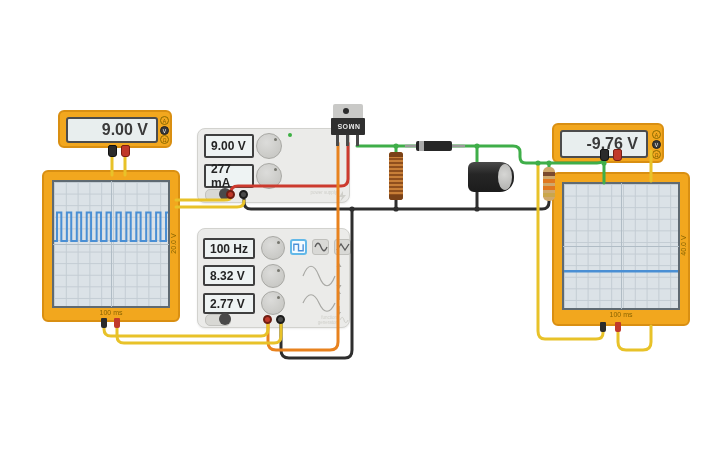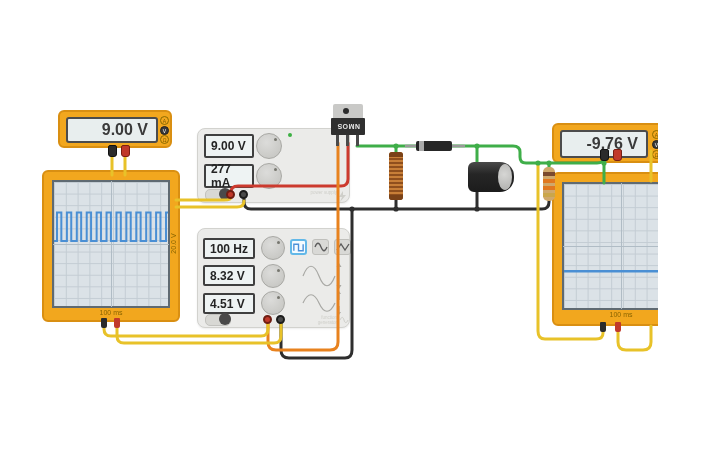--- a/index.html
+++ b/index.html
@@ -1,16 +1,16 @@
 <!DOCTYPE html>
 <html><head>
 <meta charset="utf-8">
 <style>
   html,body{margin:0;padding:0;background:#ffffff;}
-  .stage{position:relative;width:658px;height:453px;background:#ffffff;overflow:hidden;
+  .stage{position:relative;width:725px;height:453px;background:#ffffff;overflow:hidden;
          font-family:"Liberation Sans","DejaVu Sans",sans-serif;}
   
   .yellow-body{position:absolute;background:#f2a71e;border:2px solid #d98f12;border-radius:6px;box-sizing:border-box;z-index:1;}
   .mm-display{position:absolute;background:#e8eeee;border:2px solid #4c4c4c;border-radius:3px;box-sizing:border-box;
               color:#3a3a3a;font-weight:bold;font-size:16px;text-align:right;z-index:2;
               display:flex;align-items:center;justify-content:flex-end;padding-right:8px;}
   .mode-btn{position:absolute;width:9px;height:9px;border-radius:50%;border:1px solid #8a6b00;background:#f2a71e;
             color:#7a5c00;font-size:5px;line-height:8px;text-align:center;box-sizing:border-box;z-index:2;}
   .mode-btn.sel{background:#3a3a3a;color:#ffffff;border-color:#222;}
   .probe{position:absolute;width:7px;height:10px;border-radius:2px 2px 3px 3px;z-index:6;}
@@ -90,21 +90,21 @@
     <svg class="fade-icon" style="left:141px;top:62px;" width="7" height="11" viewBox="0 0 7 11">
       <polygon points="4,0 0,6 3,6 1,11 7,4 4,4" fill="#cfcfca"></polygon>
     </svg>
   </div>
   <div class="terminal red" style="left:226px;top:190px;"></div>
   <div class="terminal black" style="left:239px;top:190px;"></div>
 
   <div class="gray-body" style="left:197px;top:228px;width:153px;height:100px;">
     <div class="val-display" style="left:5px;top:9px;width:52px;height:21px;">100 Hz</div>
     <div class="val-display" style="left:5px;top:36px;width:52px;height:21px;">8.32 V</div>
-    <div class="val-display" style="left:5px;top:64px;width:52px;height:21px;">4.51 V</div>
+    <div class="val-display" style="left:5px;top:64px;width:52px;height:21px;">2.77 V</div>
     <div class="knob" style="left:63px;top:7px;width:24px;height:24px;">
         <div class="ind"></div>
       </div>
     <div class="knob" style="left:63px;top:35px;width:24px;height:24px;">
         <div class="ind"></div>
       </div>
     <div class="knob" style="left:63px;top:62px;width:24px;height:24px;">
         <div class="ind"></div>
       </div>
     <div class="wave-btn sel" style="left:92px;top:10px;">

